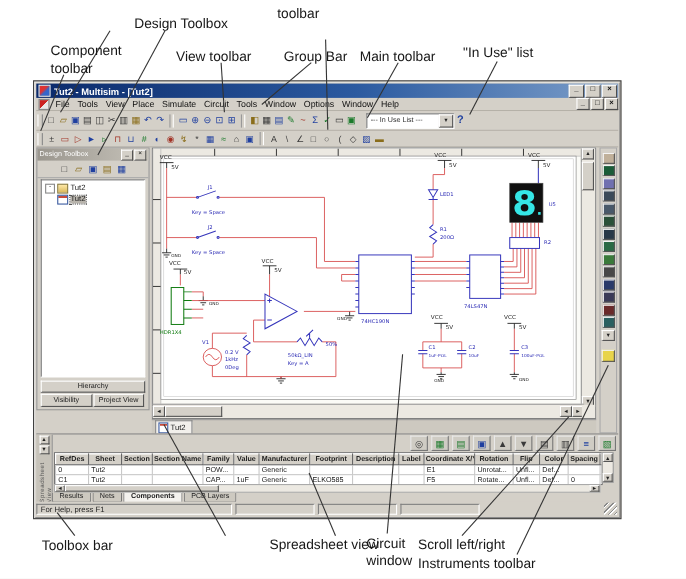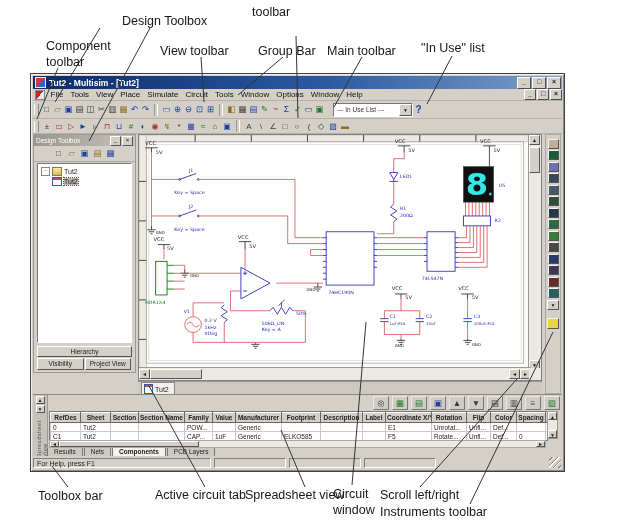--- a/index.html
+++ b/index.html
@@ -144,21 +144,20 @@
   </div>
   <div class="ann" style="left:30px;top:39px;margin-left:16px;">
     <div>Component</div>
     <div>toolbar</div>
   </div>
   <div class="ann" style="left:160px;top:44px;">View toolbar</div>
   <div class="ann" style="left:258px;top:44px;">Group Bar</div>
   <div class="ann" style="left:327px;top:44px;">Main toolbar</div>
   <div class="ann" style="left:421px;top:41px;">"In Use" list</div>
   <div class="ann" style="left:38px;top:489px;">Toolbox bar</div>
-  <div class="ann" style="left:155px;top:488px;">Active circuit tab</div>
   <div class="ann" style="left:245px;top:488px;">Spreadsheet view</div>
   <div class="ann" style="left:333px;top:487px;">
     <div>Circuit</div>
     <div>window</div>
   </div>
   <div class="ann" style="left:380px;top:488px;">Scroll left/right</div>
   <div class="ann" style="left:380px;top:505px;">Instruments toolbar</div>
 
   <div class="app">
 

